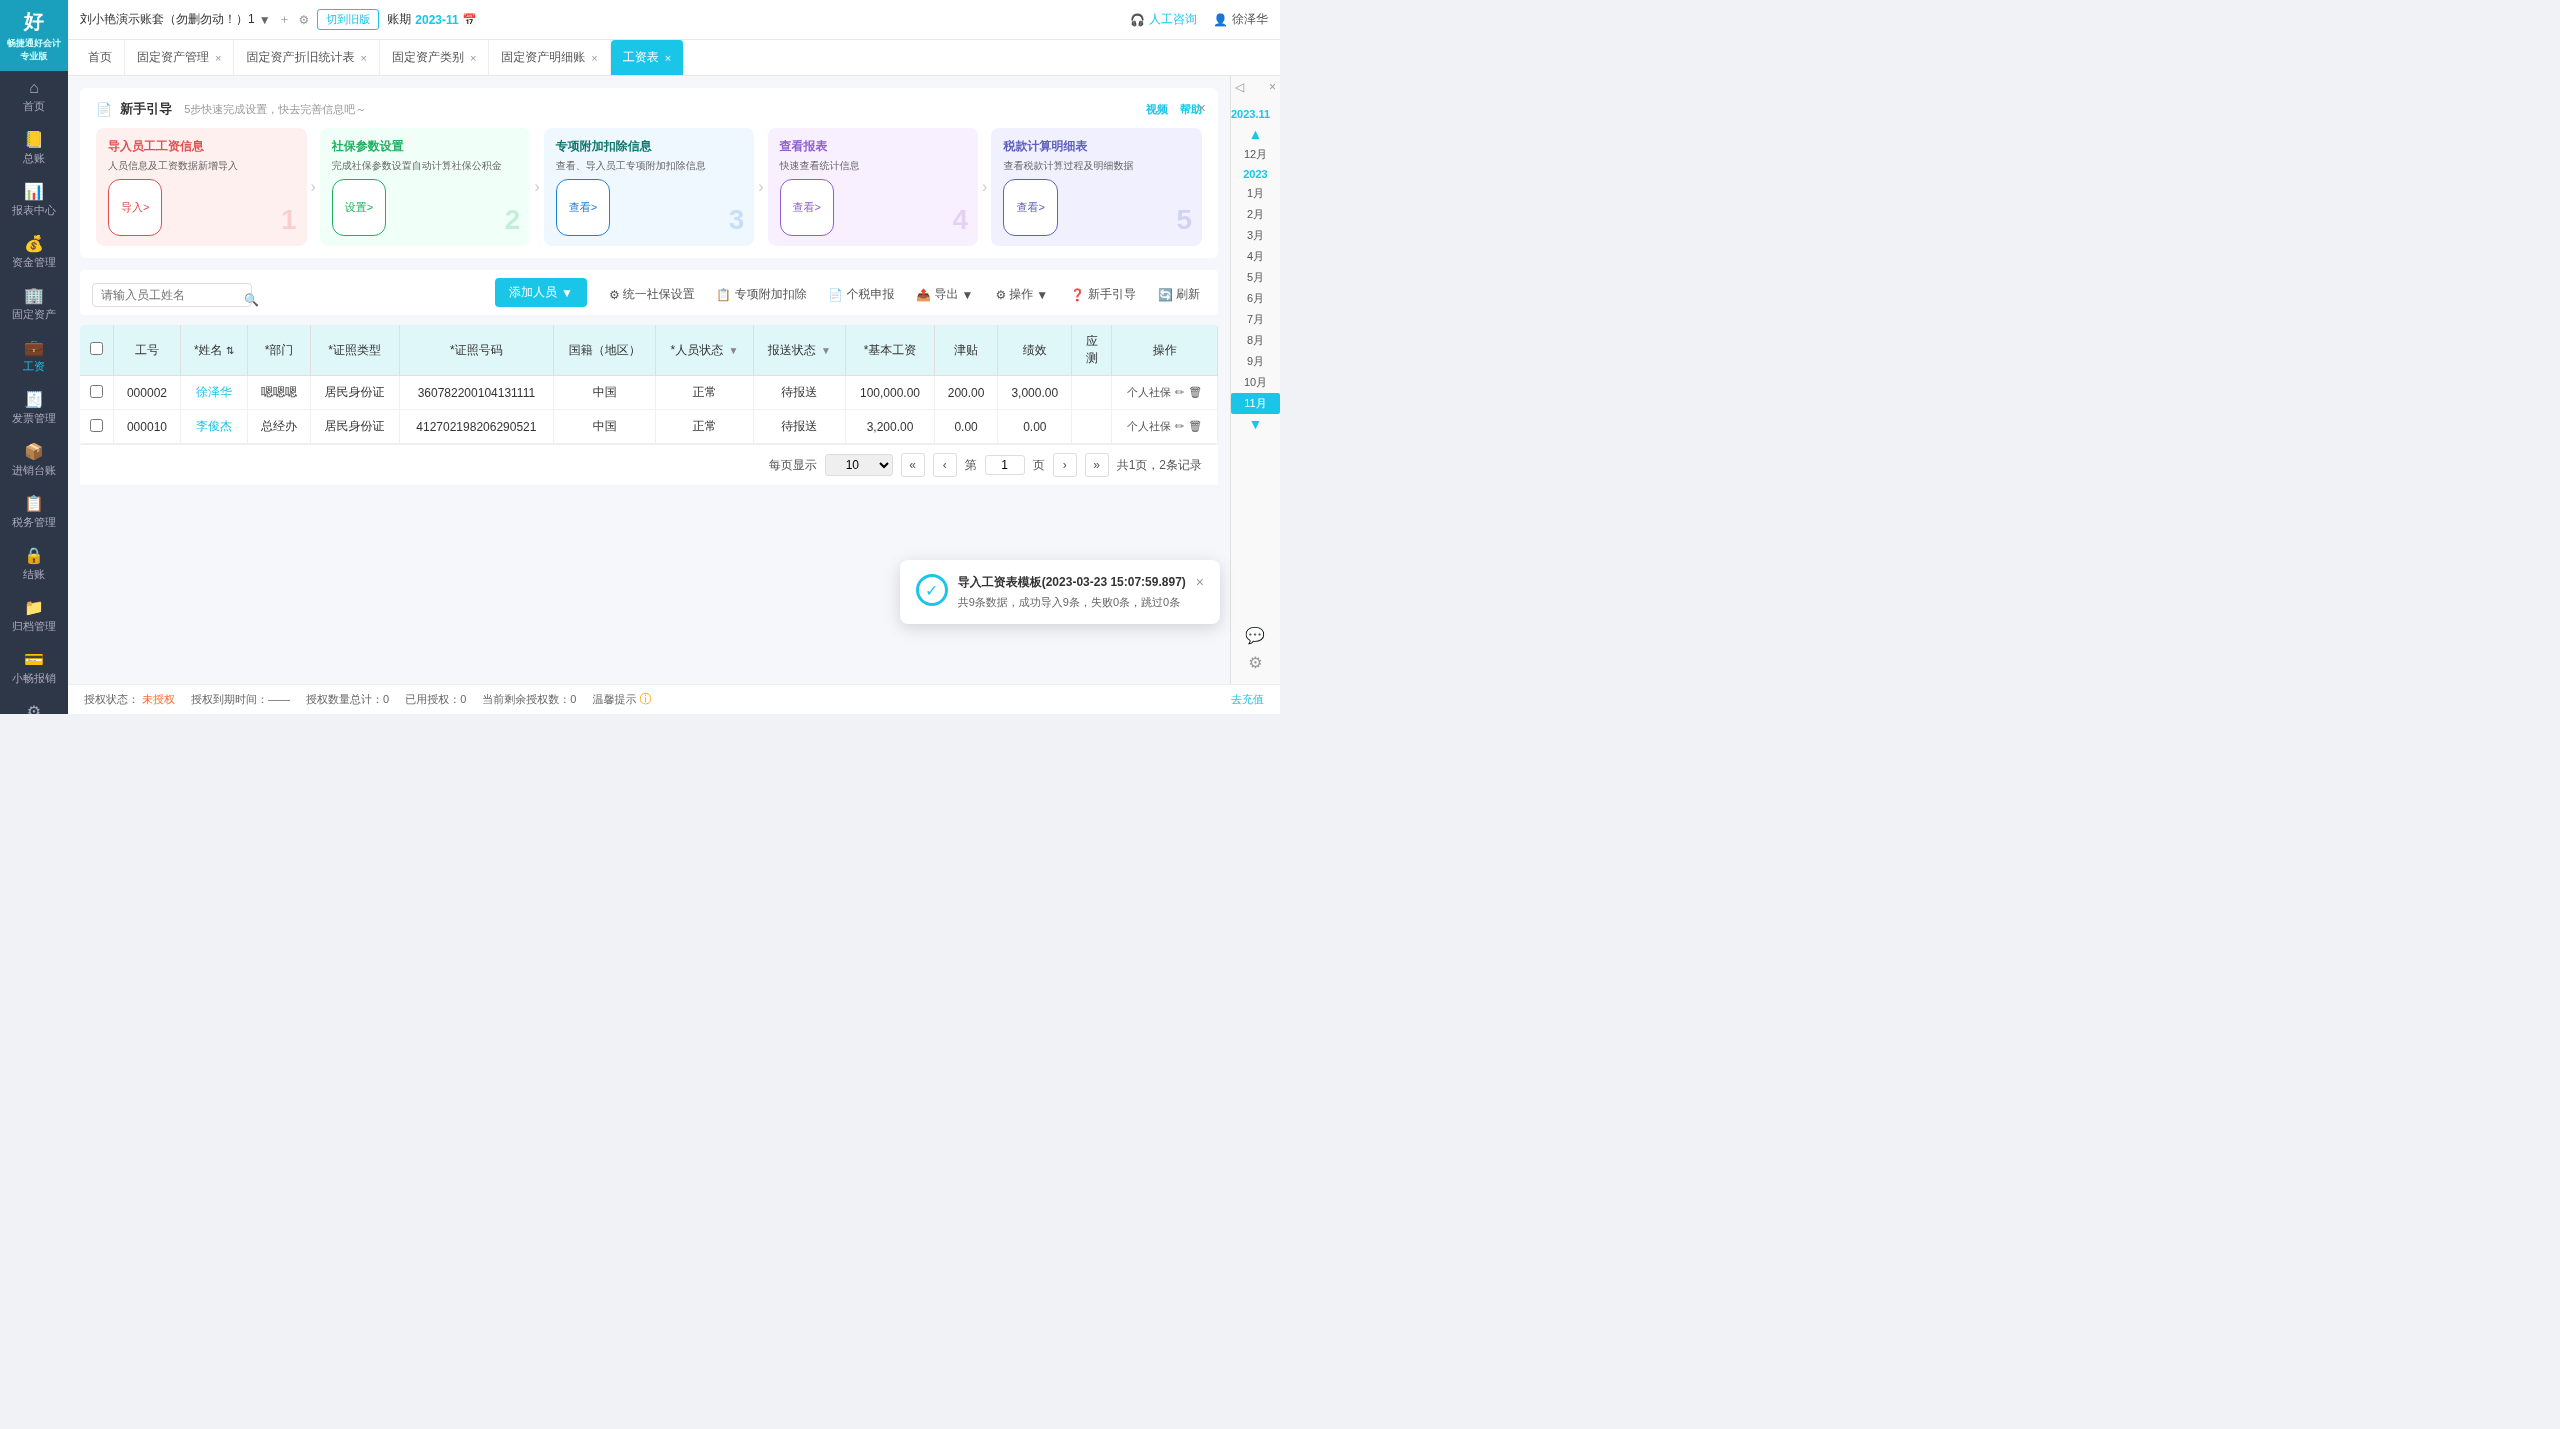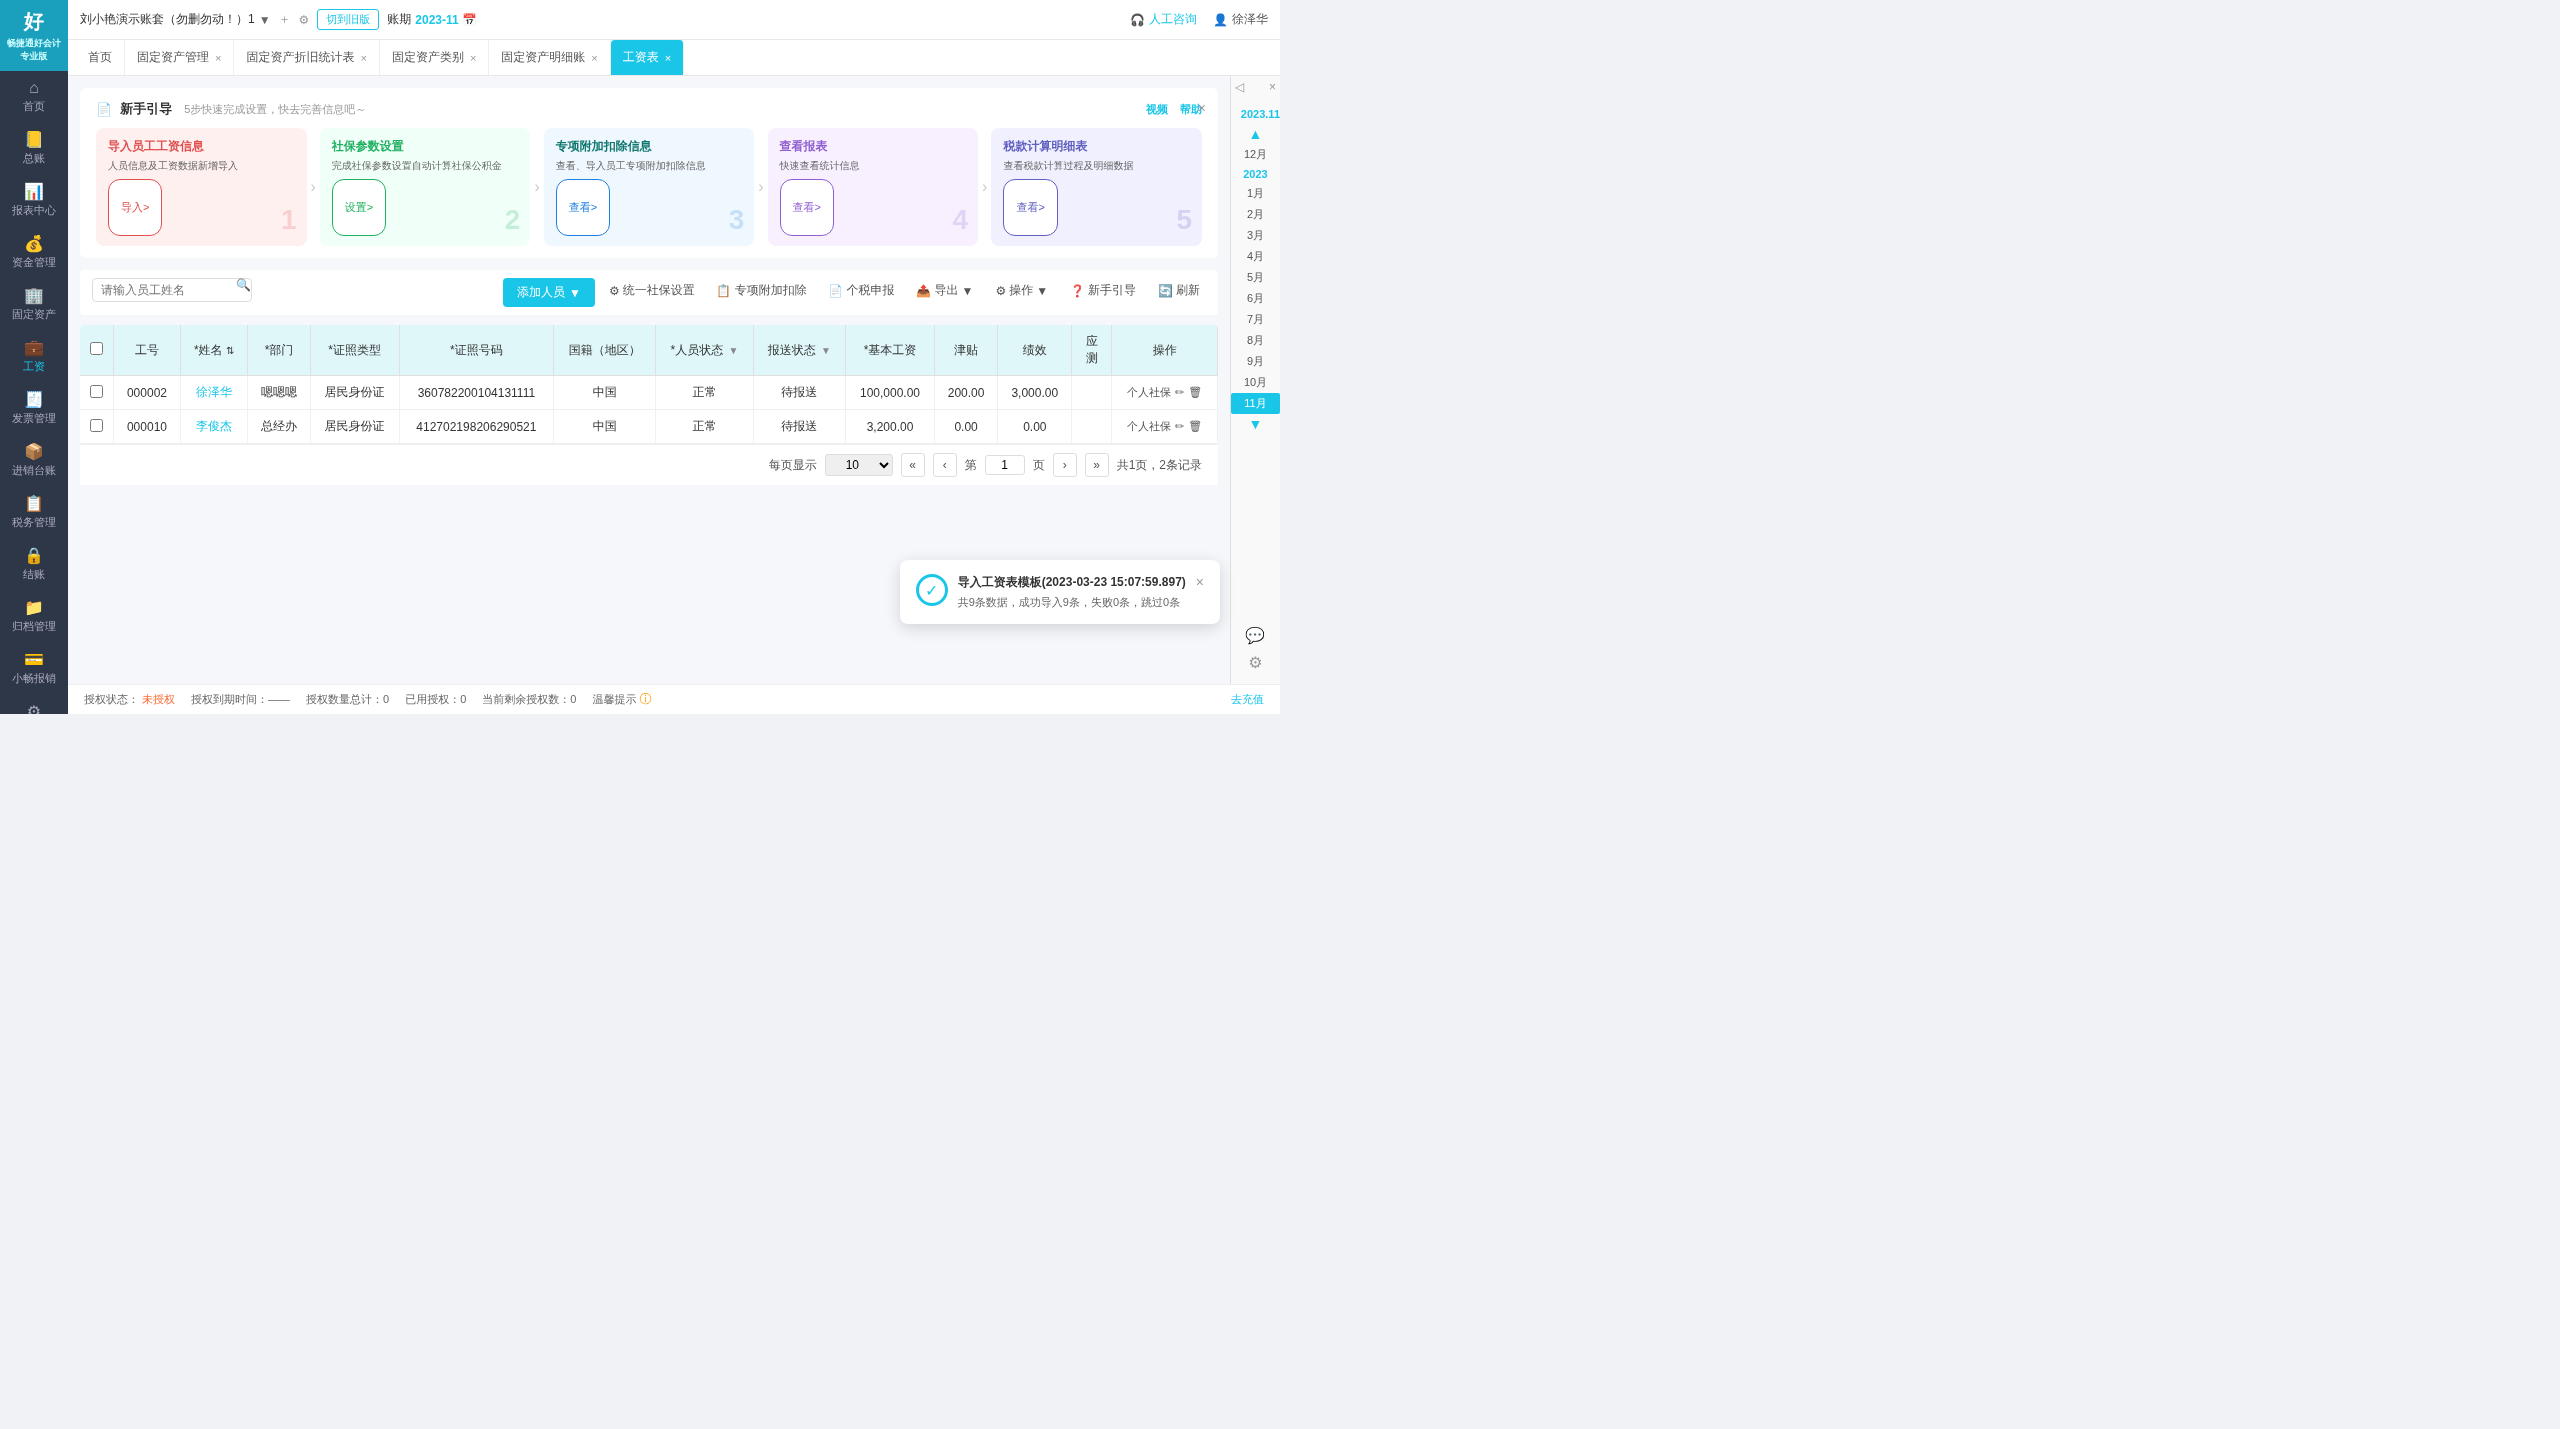--- a/index.html
+++ b/index.html
@@ -244,22 +244,22 @@
     .step4 .wizard-step-btn { background: #fff; border: 1px solid #9060d0; color: #9060d0; }
     .step4 .wizard-step-num { color: #9060d0; }
     .step5 { background: #f0f0ff; }
     .step5 .wizard-step-title { color: #6060c0; }
     .step5 .wizard-step-btn { background: #fff; border: 1px solid #6060c0; color: #6060c0; }
     .step5 .wizard-step-num { color: #6060c0; }
 
     
     .toolbar {
       display: flex;
-      align-items: flex-start;
-      gap: 8px;
+      align-items: flex-end;
+      gap: 16px;
       margin-bottom: 10px;
       background: #fff;
       padding: 8px 12px;
       border-radius: 4px;
     }
     .search-input {
       border: 1px solid #ddd;
       border-radius: 4px;
       padding: 4px 8px;
       font-size: 12px;
@@ -783,21 +783,21 @@
         <span>页</span>
         <div class="page-btn">›</div>
         <div class="page-btn">»</div>
         <span>共1页，2条记录</span>
       </div>
     </div>
 
     <div class="right-panel">
       <div class="panel-close">×</div>
       <div class="panel-expand">◁</div>
-      <div style="margin-top:24px; width:100%; text-align:right; font-size:11px; color:#1ac6e8; font-weight:bold; padding:4px 0;">2023.11</div>
+      <div style="margin-top:24px; width:100%; text-align:left; font-size:11px; color:#1ac6e8; font-weight:bold; padding:4px 0;">2023.11</div>
       <div class="scroll-arrow">▲</div>
       <div class="month-list">
         <div class="month-item">12月</div>
         <div class="month-item" style="color:#1ac6e8;font-weight:bold;">2023</div>
         <div class="month-item">1月</div>
         <div class="month-item">2月</div>
         <div class="month-item">3月</div>
         <div class="month-item">4月</div>
         <div class="month-item">5月</div>
         <div class="month-item">6月</div>

